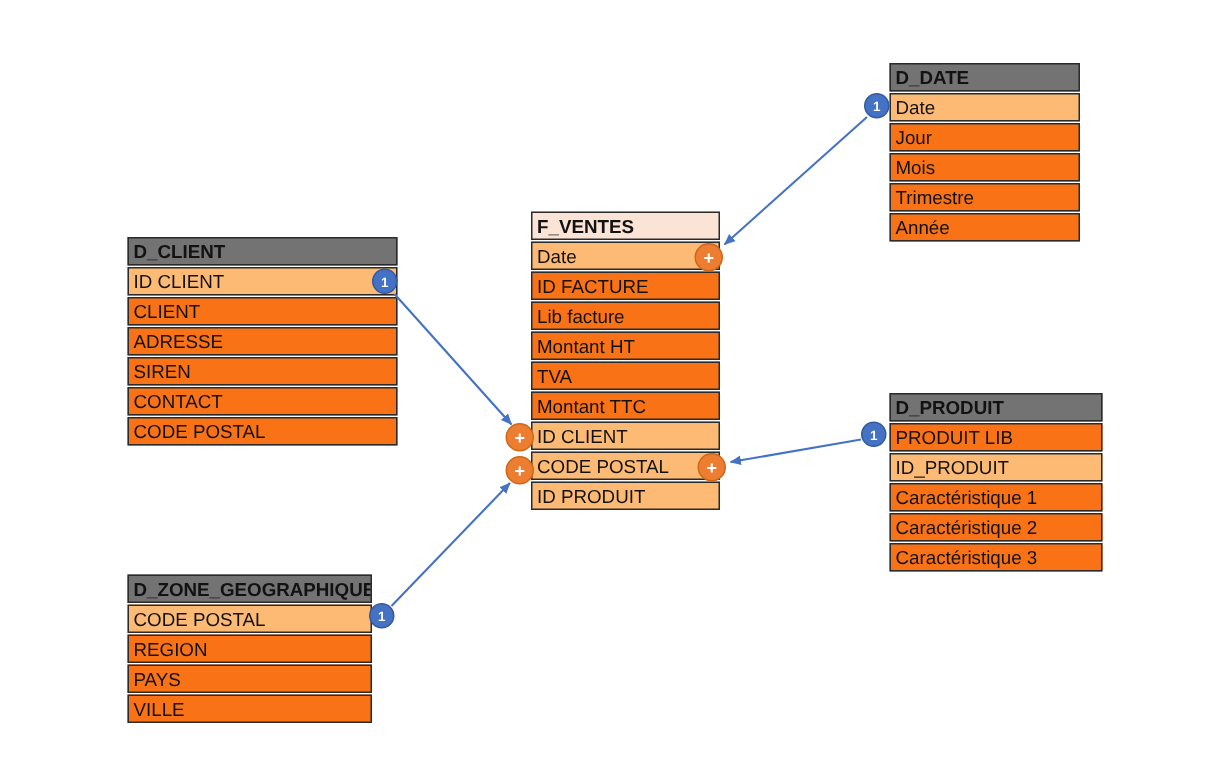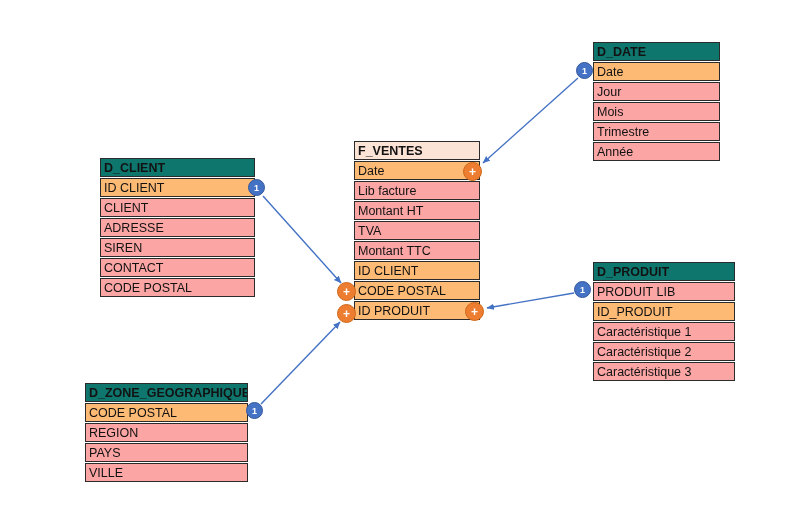--- a/index.html
+++ b/index.html
@@ -9,25 +9,25 @@
   .tbl { position:absolute; z-index:1; }
   .cell {
     box-sizing:border-box;
     height:19px;
     margin-bottom:1px;
     border:1px solid #2b2b2b;
     padding:1px 3px 0 3px;
     font-size:12.5px;
     line-height:16px;
     color:#121212;
-    background:#fca5a5;
+    background:#f97316;
     white-space:nowrap;
     overflow:hidden;
   }
-  .hdr { font-weight:bold; background:#0f766e; }
+  .hdr { font-weight:bold; background:#737373; }
   .fact .hdr { background:#FBE3D5; }
   .key { background:#fdba74; }
 
   #arrow-layer { position:absolute; left:0; top:0; z-index:2; pointer-events:none; }
 
   .badge {
     position:absolute; z-index:3;
     border-radius:50%;
     color:#ffffff;
     display:flex; align-items:center; justify-content:center;
@@ -56,41 +56,42 @@
       <marker id="ah" markerUnits="userSpaceOnUse" markerWidth="10" markerHeight="10" refX="7" refY="3.2" orient="auto">
         <path d="M0,0 L7.5,3.2 L0,6.4 Z" fill="#4472C4"></path>
       </marker>
     </defs>
     <line x1="578" y1="78" x2="483" y2="163" stroke="#4472C4" stroke-width="1.4" marker-end="url(#ah)"></line>
     <line x1="263" y1="196" x2="341" y2="283" stroke="#4472C4" stroke-width="1.4" marker-end="url(#ah)"></line>
     <line x1="261" y1="404" x2="340" y2="322" stroke="#4472C4" stroke-width="1.4" marker-end="url(#ah)"></line>
     <line x1="574" y1="293" x2="487" y2="308" stroke="#4472C4" stroke-width="1.4" marker-end="url(#ah)"></line>
   </svg>
 
-  <div class="tbl dim" style="left:100px; top:158px; width:155px;">
+  <div class="tbl dim" style="left:85px; top:158px; width:180px;">
     <div class="cell hdr">D_CLIENT</div>
     <div class="cell key">ID CLIENT</div>
     <div class="cell">CLIENT</div>
     <div class="cell">ADRESSE</div>
     <div class="cell">SIREN</div>
     <div class="cell">CONTACT</div>
     <div class="cell">CODE POSTAL</div>
   </div>
 
   <div class="tbl dim" style="left:85px; top:383px; width:163px;">
     <div class="cell hdr">D_ZONE_GEOGRAPHIQUE</div>
     <div class="cell key">CODE POSTAL</div>
     <div class="cell">REGION</div>
     <div class="cell">PAYS</div>
     <div class="cell">VILLE</div>
   </div>
 
   <div class="tbl fact" style="left:354px; top:141px; width:126px;">
     <div class="cell hdr">F_VENTES</div>
     <div class="cell key">Date</div>
+    <div class="cell">ID FACTURE</div>
     <div class="cell">Lib facture</div>
     <div class="cell">Montant HT</div>
     <div class="cell">TVA</div>
     <div class="cell">Montant TTC</div>
     <div class="cell key">ID CLIENT</div>
     <div class="cell key">CODE POSTAL</div>
     <div class="cell key">ID PRODUIT</div>
   </div>
 
   <div class="tbl dim" style="left:593px; top:42px; width:127px;">

